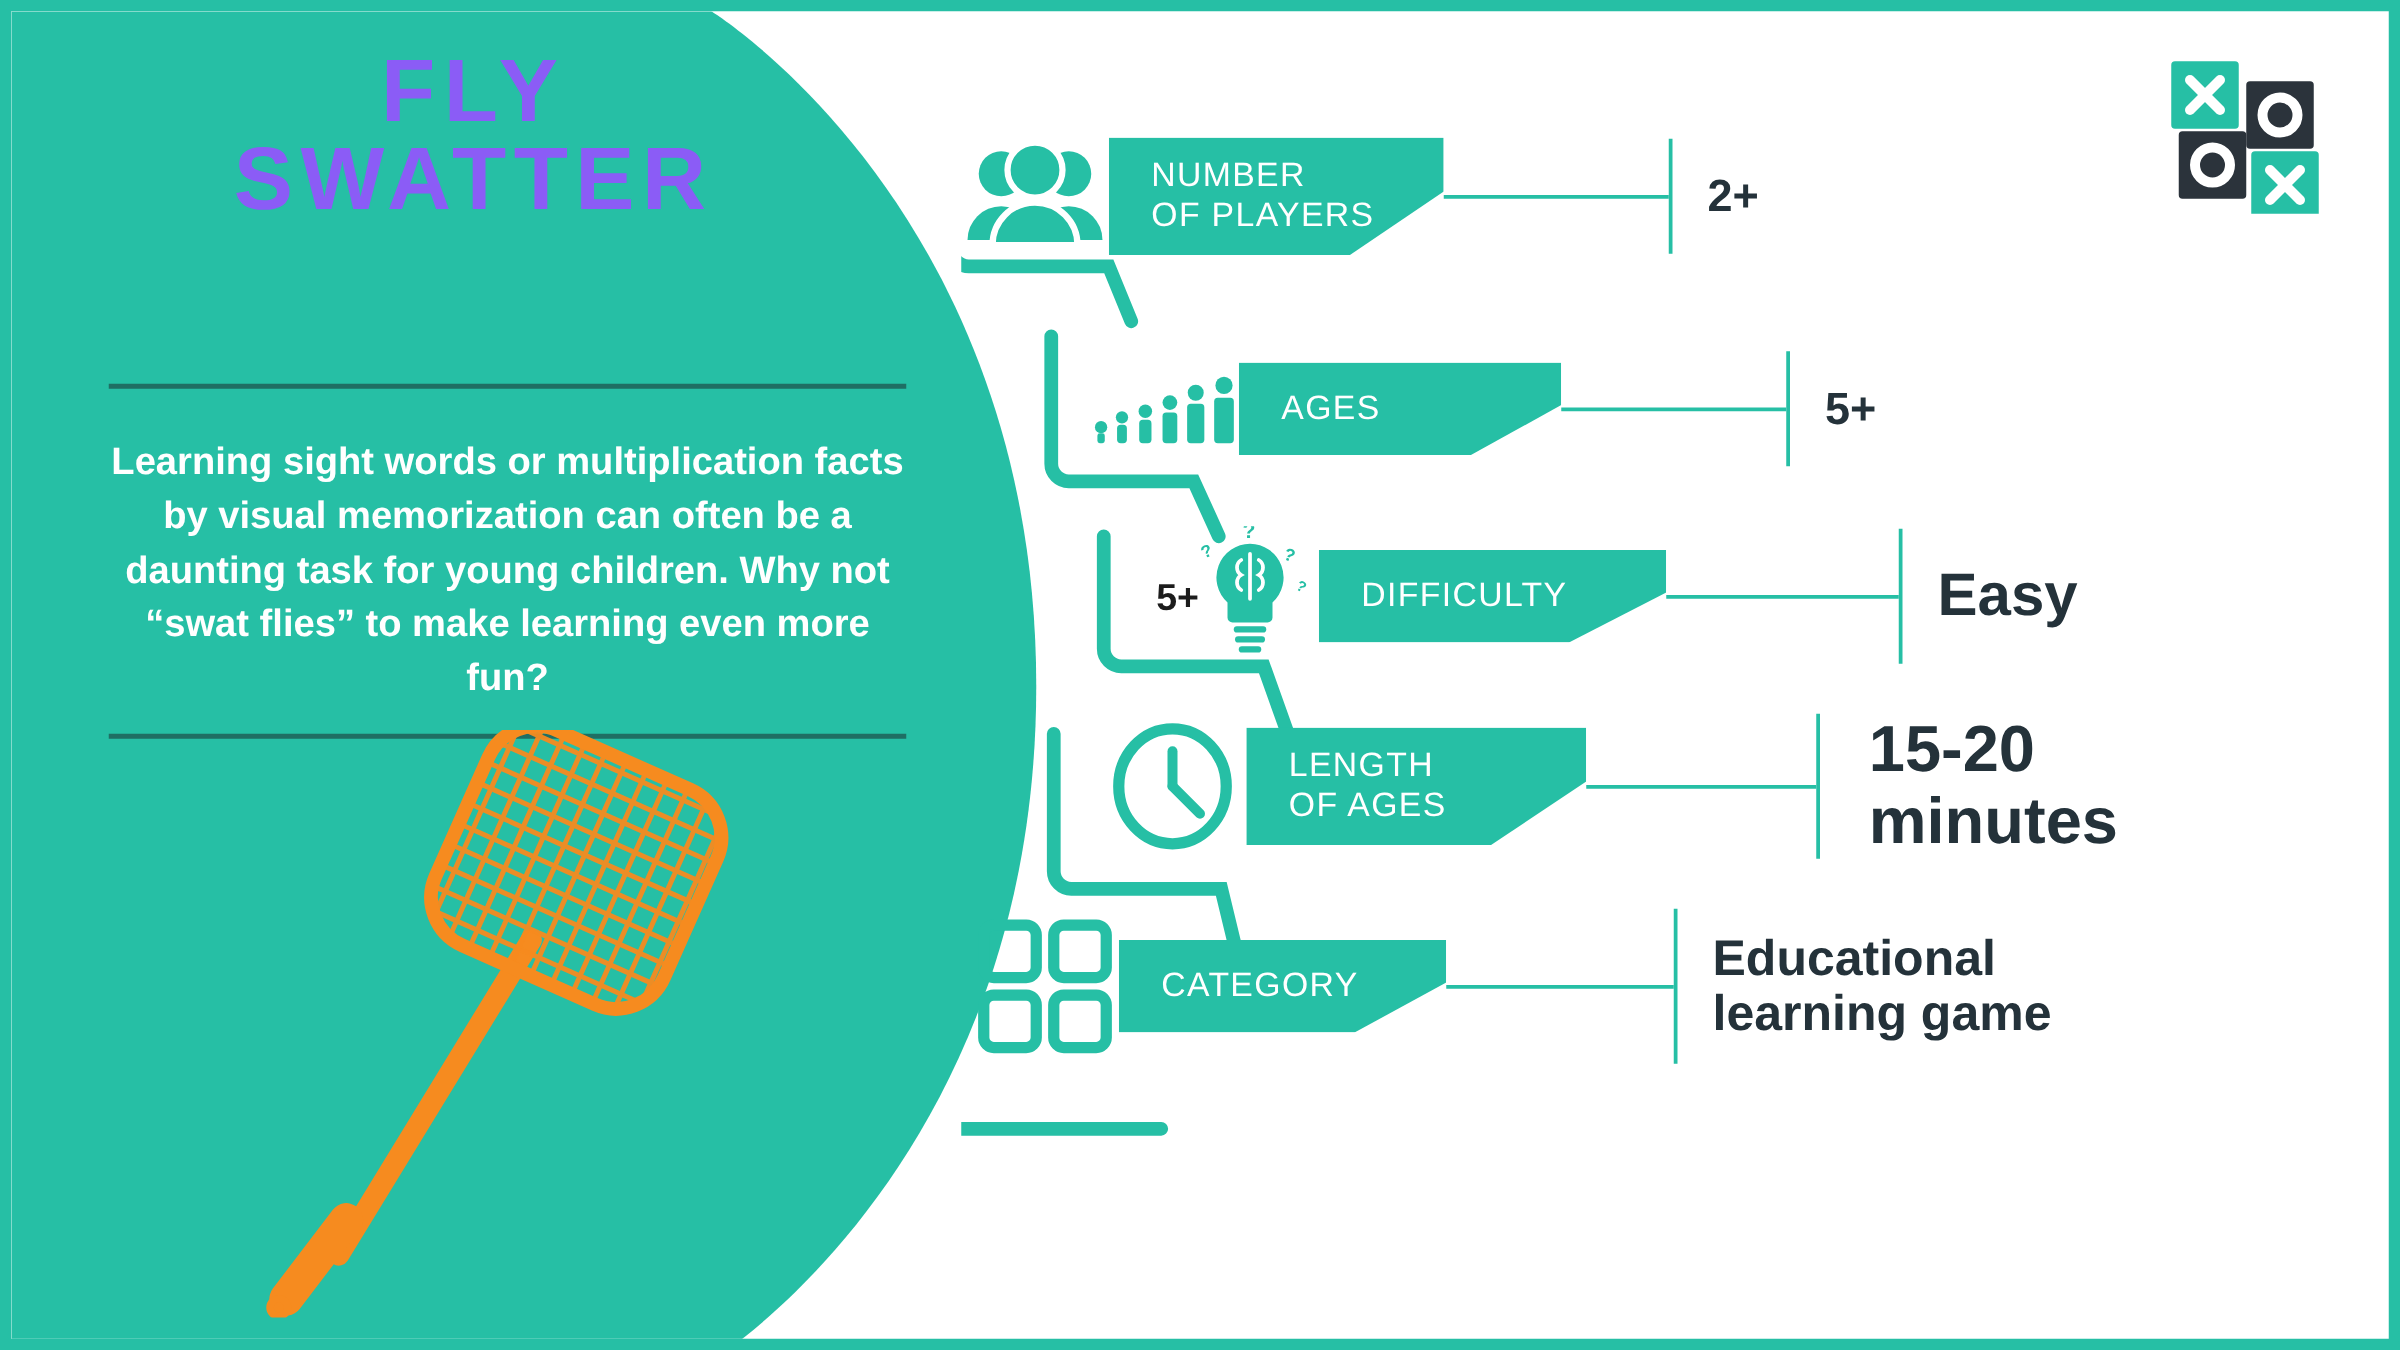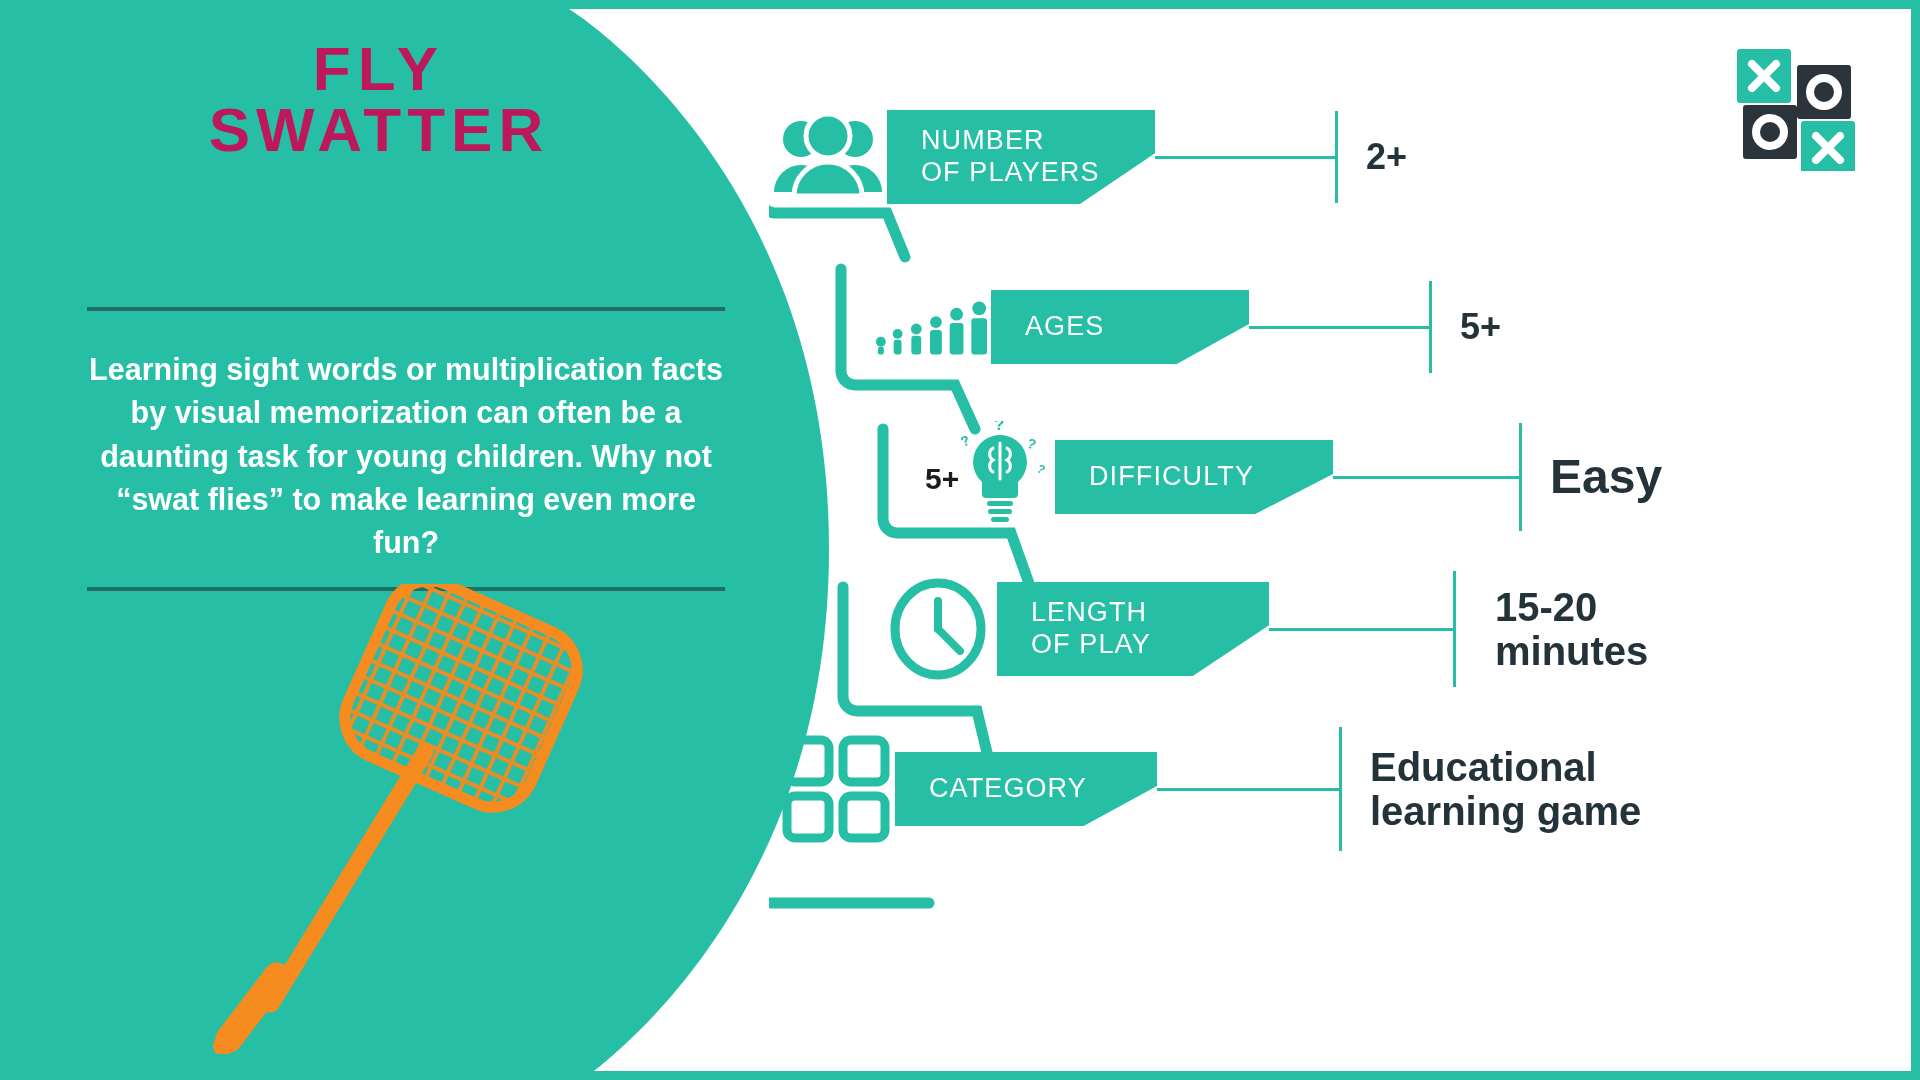--- a/index.html
+++ b/index.html
@@ -22,22 +22,22 @@
     overflow:hidden;
   }
   .left-panel svg{display:block;}
 
   .left-content{
     position:absolute;left:0;top:0;width:740px;height:1080px;
     z-index:3;
   }
   .title{
     position:absolute;top:30px;left:0;width:740px;
-    text-align:center;color:#be185d;
-    font-size:62px;font-weight:bold;line-height:0.98;
+    text-align:center;color:#8b5cf6;
+    font-size:71px;font-weight:bold;line-height:0.98;
     letter-spacing:7px;
   }
   .title .l2{display:block;letter-spacing:6px;}
 
   .rule{
     position:absolute;left:78px;width:638px;height:4px;
     background:#1f6f64;
   }
   .rule.top{top:298px;}
   .rule.bottom{top:578px;}
@@ -311,25 +311,25 @@
         <svg width="104" height="104" viewBox="0 0 104 104">
           <ellipse cx="52" cy="52" rx="43" ry="46" fill="none" stroke="#26bfa5" stroke-width="9"></ellipse>
           <g stroke="#26bfa5" stroke-width="8" stroke-linecap="round" fill="none">
             <line x1="52" y1="52" x2="52" y2="24"></line>
             <line x1="52" y1="52" x2="74" y2="74"></line>
           </g>
         </svg>
       </div>
       <div class="banner two-line" style="width:272px;">
         <span class="banner-label">LENGTH
-OF PLAY</span>
+OF AGES</span>
       </div>
       <div class="connector" style="width:184px;"></div>
       <div class="vbar" style="height:116px;"></div>
-      <div class="value" style="font-size:40px;padding-left:39px;">15-20
+      <div class="value" style="font-size:52px;padding-left:39px;">15-20
 minutes</div>
     </div>
 
     <div class="row" id="row-cat">
       <div class="icon-box">
         <svg width="112" height="112" viewBox="0 0 112 112">
           <g fill="none" stroke="#26bfa5" stroke-width="9">
             <rect x="7" y="7" width="42" height="42" rx="8"></rect>
             <rect x="63" y="7" width="42" height="42" rx="8"></rect>
             <rect x="7" y="63" width="42" height="42" rx="8"></rect>

